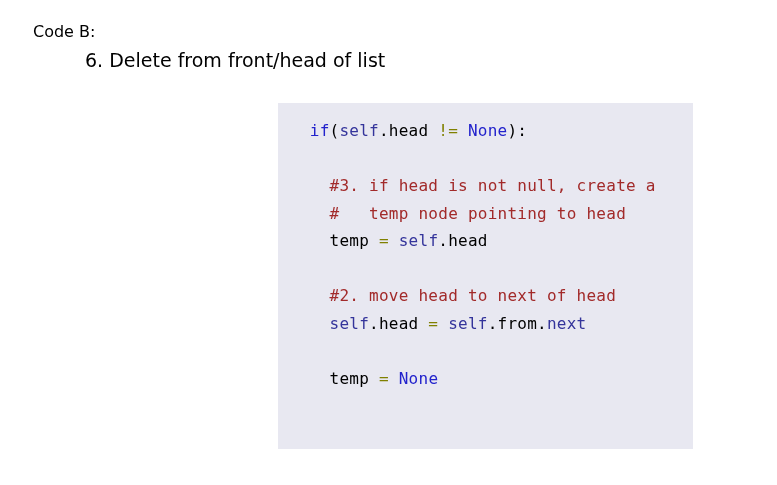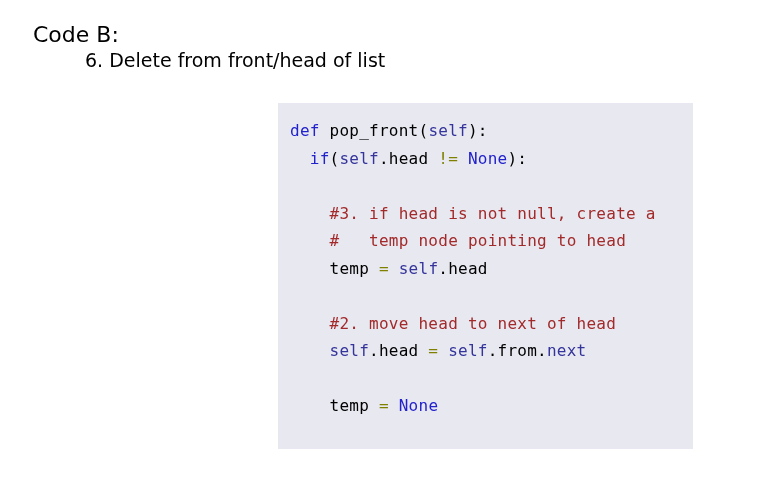--- a/index.html
+++ b/index.html
@@ -22,21 +22,21 @@
   }
   .slide {
     position: relative;
     width: 777px;
     height: 485px;
   }
   .page-title {
     position: absolute;
     left: 33px;
     top: 22px;
-    font-size: 22px;
+    font-size: 16px;
     color: var(--text);
     white-space: pre;
   }
   .page-subtitle {
     position: absolute;
     left: 85px;
     top: 49px;
     font-size: 19px;
     color: var(--text);
     white-space: pre;
@@ -65,21 +65,20 @@
   .tok-comment  { color: var(--comment); }
   .tok-operator { color: var(--operator); }
 </style>
 </head>
 <body>
 
 <div class="slide">
   <div class="page-title">Code B:</div>
   <div class="page-subtitle">6. Delete from front/head of list</div>
   <div class="code-block" id="code-block">
-      <div class="code-line"><span class="tok-keyword">def</span><span class="tok-plain"> pop_front(</span><span class="tok-instance">self</span><span class="tok-plain">):</span></div>
       <div class="code-line"><span class="tok-plain">  </span><span class="tok-keyword">if</span><span class="tok-plain">(</span><span class="tok-instance">self</span><span class="tok-plain">.head </span><span class="tok-operator">!=</span><span class="tok-plain"> </span><span class="tok-keyword">None</span><span class="tok-plain">):</span></div>
       <div class="code-line"></div>
       <div class="code-line"><span class="tok-plain">    </span><span class="tok-comment">#3. if head is not null, create a</span></div>
       <div class="code-line"><span class="tok-plain">    </span><span class="tok-comment">#   temp node pointing to head</span></div>
       <div class="code-line"><span class="tok-plain">    temp </span><span class="tok-operator">=</span><span class="tok-plain"> </span><span class="tok-instance">self</span><span class="tok-plain">.head</span></div>
       <div class="code-line"></div>
       <div class="code-line"><span class="tok-plain">    </span><span class="tok-comment">#2. move head to next of head</span></div>
       <div class="code-line"><span class="tok-plain">    </span><span class="tok-instance">self</span><span class="tok-plain">.head </span><span class="tok-operator">=</span><span class="tok-plain"> </span><span class="tok-instance">self</span><span class="tok-plain">.from.</span><span class="tok-instance">next</span></div>
       <div class="code-line"></div>
       <div class="code-line"><span class="tok-plain">    temp </span><span class="tok-operator">=</span><span class="tok-plain"> </span><span class="tok-keyword">None</span></div>

